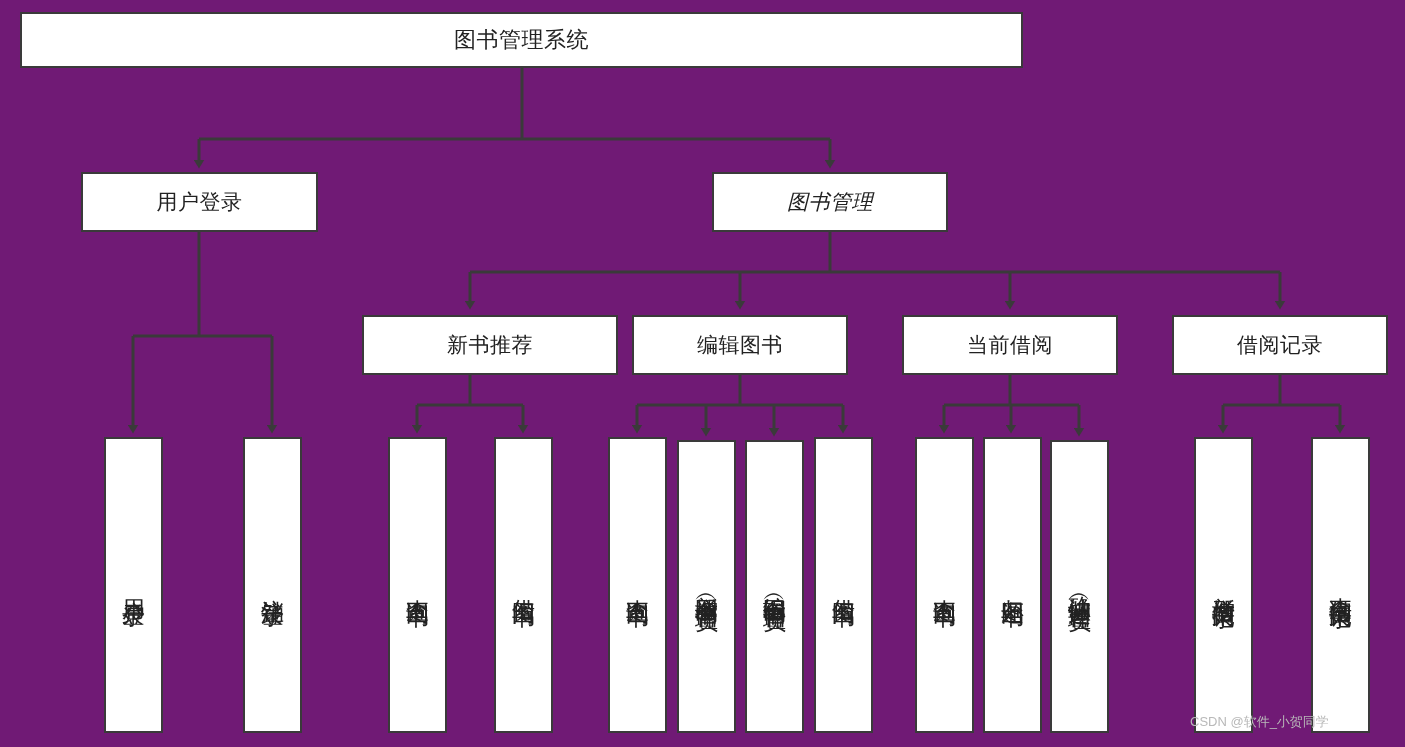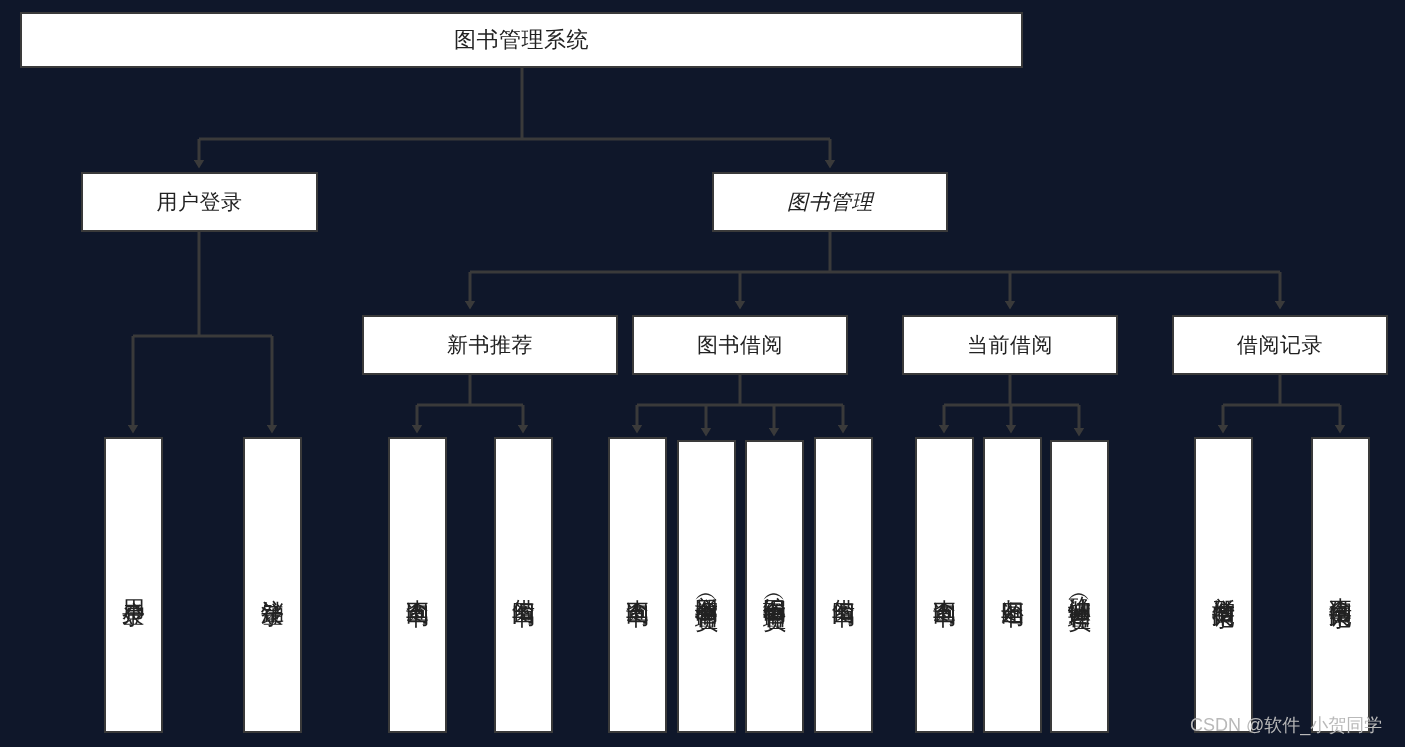--- a/index.html
+++ b/index.html
@@ -7,21 +7,21 @@
     padding: 0;
     background: #ffffff;
   }
   body {
     font-family: "Liberation Sans", "DejaVu Sans", sans-serif;
   }
   #canvas {
     position: relative;
     width: 1405px;
     height: 747px;
-    background: #0f172a;
+    background: #701a75;
     overflow: hidden;
   }
   #wires {
     position: absolute;
     left: 0;
     top: 0;
     width: 1405px;
     height: 747px;
   }
   .node {
@@ -57,21 +57,21 @@
     text-orientation: upright;
     font-size: 23px;
     line-height: 1.0;
     letter-spacing: 2px;
     white-space: nowrap;
   }
   #watermark {
     position: absolute;
     left: 1190px;
     top: 713px;
-    font-size: 18px;
+    font-size: 13px;
     color: #b9b9b9;
     z-index: 5;
     white-space: nowrap;
     user-select: none;
   }
 </style>
 </head>
 <body>
 
 <div id="canvas">
@@ -135,21 +135,21 @@
     <span class="lbl">用户登录</span>
   </div>
   <div class="node h" style="left:712px; top:172px; width:236px; height:60px;font-style:italic;">
     <span class="lbl">图书管理</span>
   </div>
 
   <div class="node h" style="left:362px; top:315px; width:256px; height:60px;">
     <span class="lbl">新书推荐</span>
   </div>
   <div class="node h" style="left:632px; top:315px; width:216px; height:60px;">
-    <span class="lbl">图书借阅</span>
+    <span class="lbl">编辑图书</span>
   </div>
   <div class="node h" style="left:902px; top:315px; width:216px; height:60px;">
     <span class="lbl">当前借阅</span>
   </div>
   <div class="node h" style="left:1172px; top:315px; width:216px; height:60px;">
     <span class="lbl">借阅记录</span>
   </div>
 
   <div class="node v" style="left:104px; top:437px; width:59px; height:296px;">
     <span class="lbl">用户登录</span>

